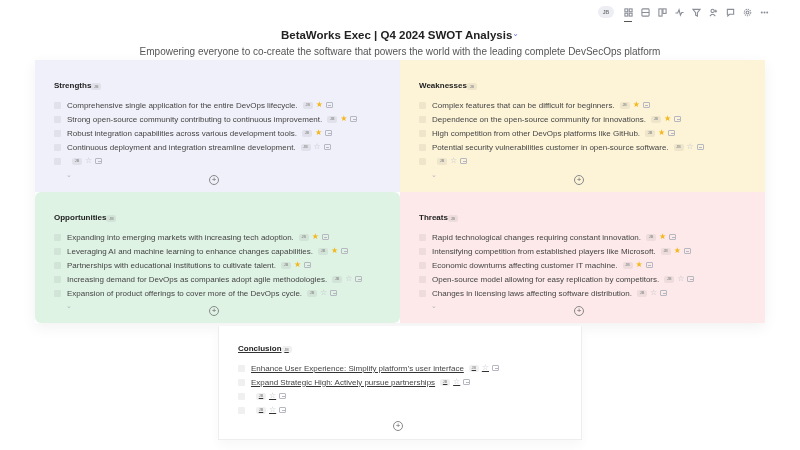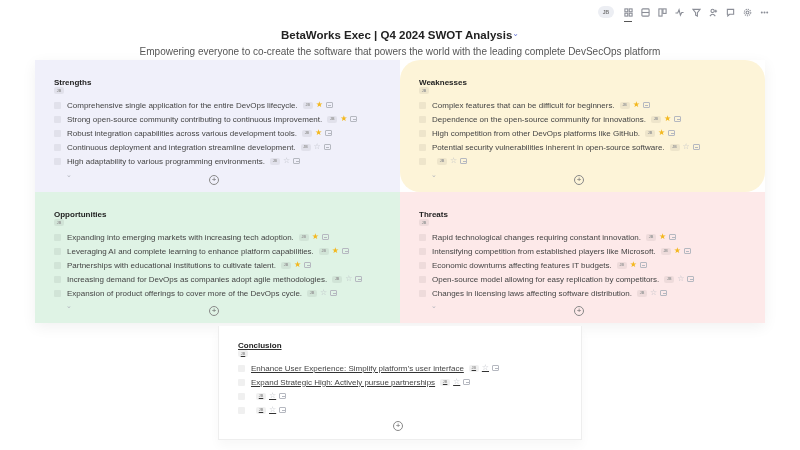--- a/index.html
+++ b/index.html
@@ -14,25 +14,25 @@
 
     .header { position: absolute; top: 25px; left: 0; width: 800px; text-align: center; }
     .title-row { display: inline-flex; }
     .title { font-size: 11.5px; font-weight: bold; color: #222; }
     .title-chevron { font-size: 8px; color: #6b7bd6; cursor: pointer; }
     .subtitle { margin-top: 3px; font-size: 10px; color: #555; }
 
     .matrix { position: absolute; left: 35px; top: 60px; width: 730px; height: 263px; display: grid; grid-template-columns: 365px 365px; grid-template-rows: 132px 131px; box-shadow: 0 4px 14px rgba(0,0,0,0.06); }
     .quad { position: relative; padding: 18px 0 0 19px; }
     .q-strengths { background: #f0f0fa; }
-    .q-weaknesses { background: #fdf4d8; border-radius: 20px; }
-    .q-opportunities { background: #dff3e5; }
+    .q-weaknesses { background: #fdf4d8; }
+    .q-opportunities { background: #dff3e5; border-radius: 6px; }
     .q-threats { background: #fde9e9; }
 
-    .q-head { display: flex; align-items: flex-start; gap: 0; height: 12px; flex-direction: column; }
+    .q-head { display: flex; align-items: flex-end; gap: 0; height: 12px; }
     .q-title { font-size: 8px; font-weight: bold; color: #222; }
     .mini-badge { width: 10px; height: 7px; border-radius: 2px; background: rgba(0,0,0,0.06); color: #999; font-size: 3.5px; display: inline-flex; align-items: center; justify-content: center; font-weight: bold; flex: none; }
 
     .items { margin-top: 8px; list-style: none; }
     .item { display: flex; align-items: center; height: 14px; font-size: 8px; color: #444; }
     .cb { width: 7px; height: 7px; background: rgba(0,0,0,0.06); border-radius: 1px; margin-right: 6px; flex: none; cursor: pointer; }
     .item-text { white-space: nowrap; }
     .meta { display: inline-flex; align-items: center; gap: 3px; margin-left: 5px; }
     .star { font-size: 8px; line-height: 1; cursor: pointer; }
     .star.filled { color: #f3b81f; }
@@ -158,21 +158,20 @@
           <span class="cb"></span>
           <span class="item-text">Continuous deployment and integration streamline development.</span>
           <span class="meta">
             <span class="mini-badge">JB</span>
             <span class="star empty">☆</span>
             <span class="comment"></span>
           </span>
         </li>
         <li class="item">
           <span class="cb"></span>
-          <span class="item-text">High adaptability to various programming environments.</span>
           <span class="meta">
             <span class="mini-badge">JB</span>
             <span class="star empty">☆</span>
             <span class="comment"></span>
           </span>
         </li>
       </ul>
     <span class="expand">⌄</span>
     <span class="add-btn">+</span>
   </div>
@@ -205,21 +204,21 @@
           <span class="cb"></span>
           <span class="item-text">High competition from other DevOps platforms like GitHub.</span>
           <span class="meta">
             <span class="mini-badge">JB</span>
             <span class="star filled">★</span>
             <span class="comment"></span>
           </span>
         </li>
         <li class="item">
           <span class="cb"></span>
-          <span class="item-text">Potential security vulnerabilities inherent in open-source software.</span>
+          <span class="item-text">Potential security vulnerabilities customer in open-source software.</span>
           <span class="meta">
             <span class="mini-badge">JB</span>
             <span class="star empty">☆</span>
             <span class="comment"></span>
           </span>
         </li>
         <li class="item">
           <span class="cb"></span>
           <span class="meta">
             <span class="mini-badge">JB</span>
@@ -242,21 +241,21 @@
           <span class="cb"></span>
           <span class="item-text">Expanding into emerging markets with increasing tech adoption.</span>
           <span class="meta">
             <span class="mini-badge">JB</span>
             <span class="star filled">★</span>
             <span class="comment"></span>
           </span>
         </li>
         <li class="item">
           <span class="cb"></span>
-          <span class="item-text">Leveraging AI and complete learning to enhance platform capabilities.</span>
+          <span class="item-text">Leveraging AI and machine learning to enhance changes capabilities.</span>
           <span class="meta">
             <span class="mini-badge">JB</span>
             <span class="star filled">★</span>
             <span class="comment"></span>
           </span>
         </li>
         <li class="item">
           <span class="cb"></span>
           <span class="item-text">Partnerships with educational institutions to cultivate talent.</span>
           <span class="meta">
@@ -307,21 +306,21 @@
           <span class="cb"></span>
           <span class="item-text">Intensifying competition from established players like Microsoft.</span>
           <span class="meta">
             <span class="mini-badge">JB</span>
             <span class="star filled">★</span>
             <span class="comment"></span>
           </span>
         </li>
         <li class="item">
           <span class="cb"></span>
-          <span class="item-text">Economic downturns affecting features IT budgets.</span>
+          <span class="item-text">Economic downturns affecting customer IT machine.</span>
           <span class="meta">
             <span class="mini-badge">JB</span>
             <span class="star filled">★</span>
             <span class="comment"></span>
           </span>
         </li>
         <li class="item">
           <span class="cb"></span>
           <span class="item-text">Open-source model allowing for easy replication by competitors.</span>
           <span class="meta">

